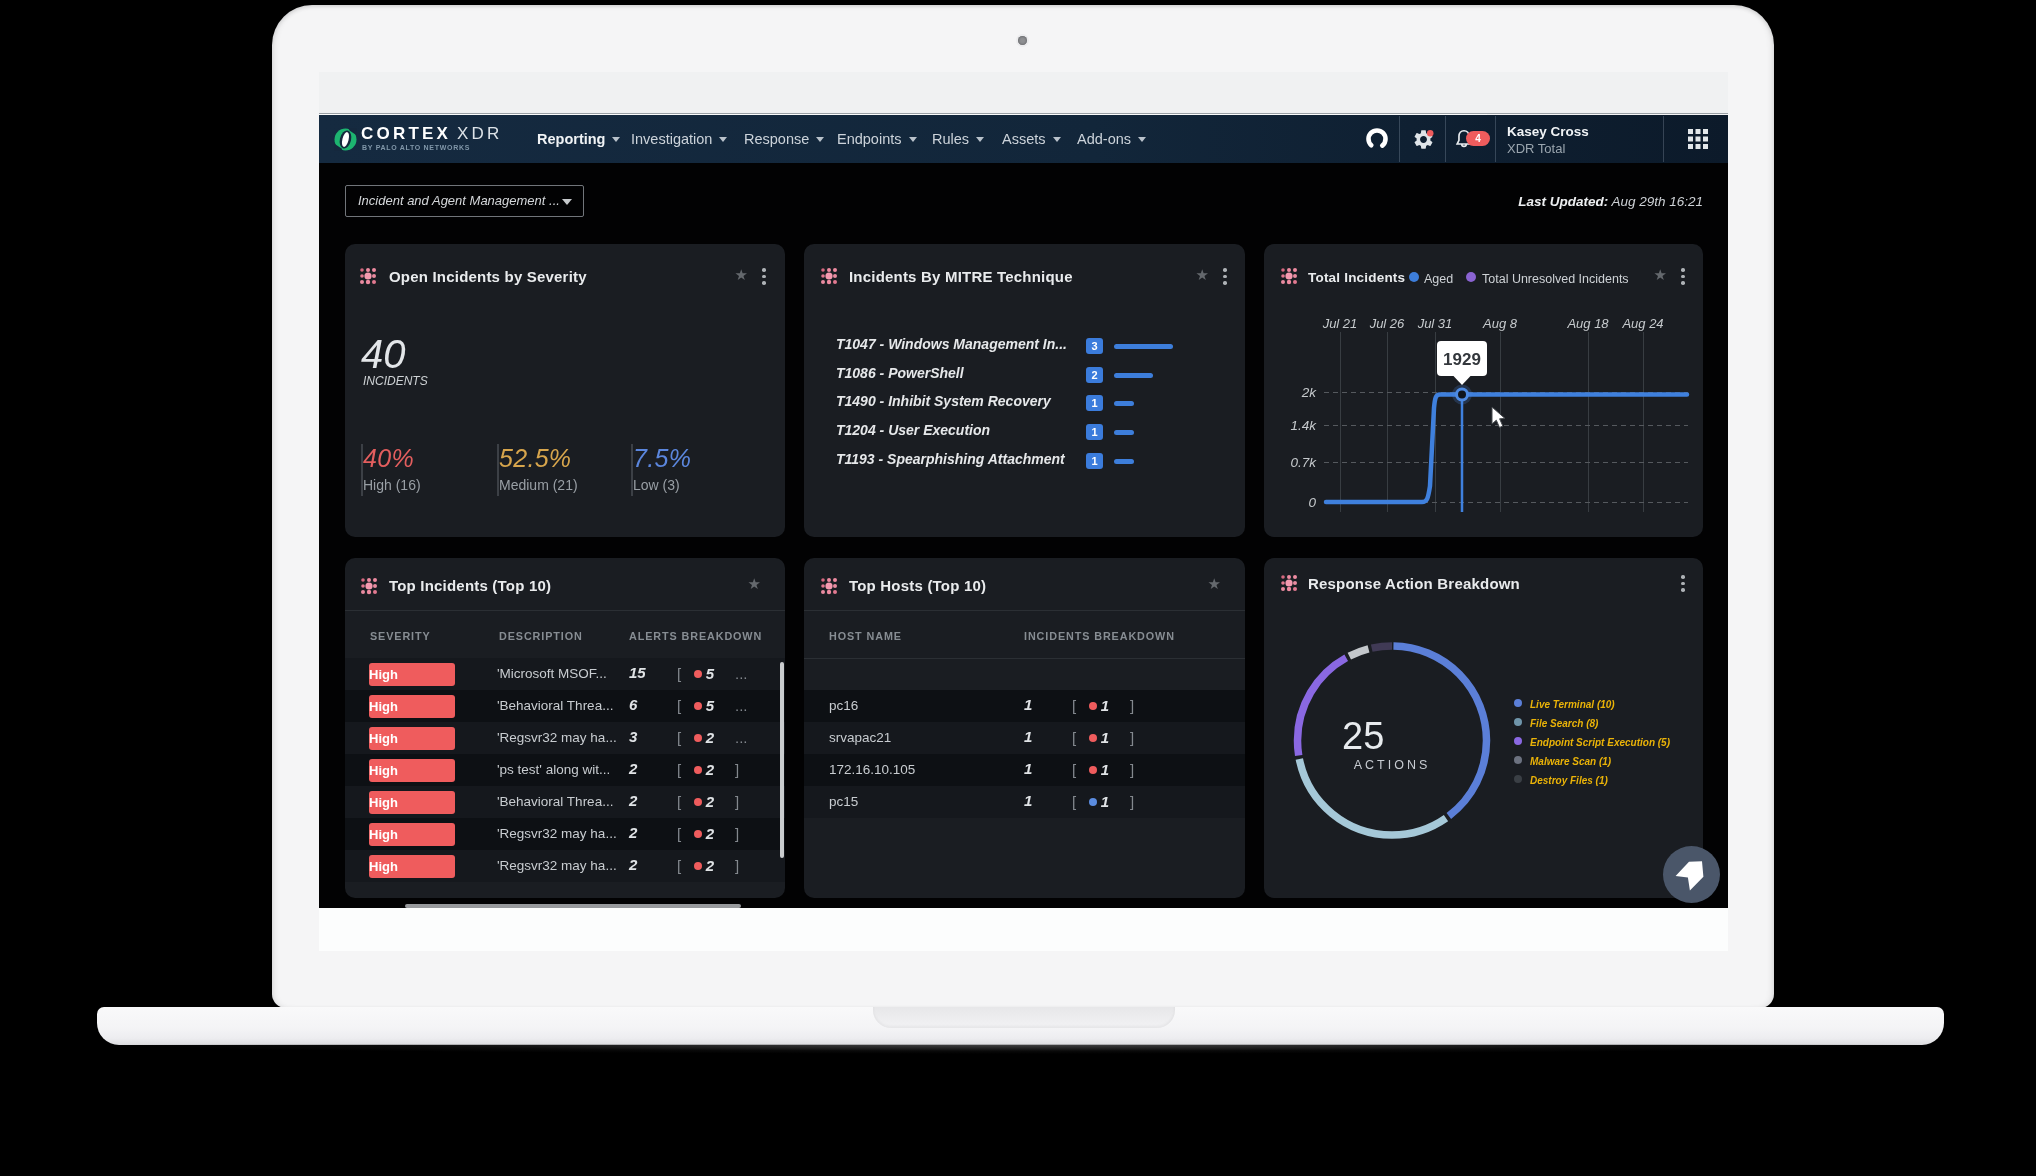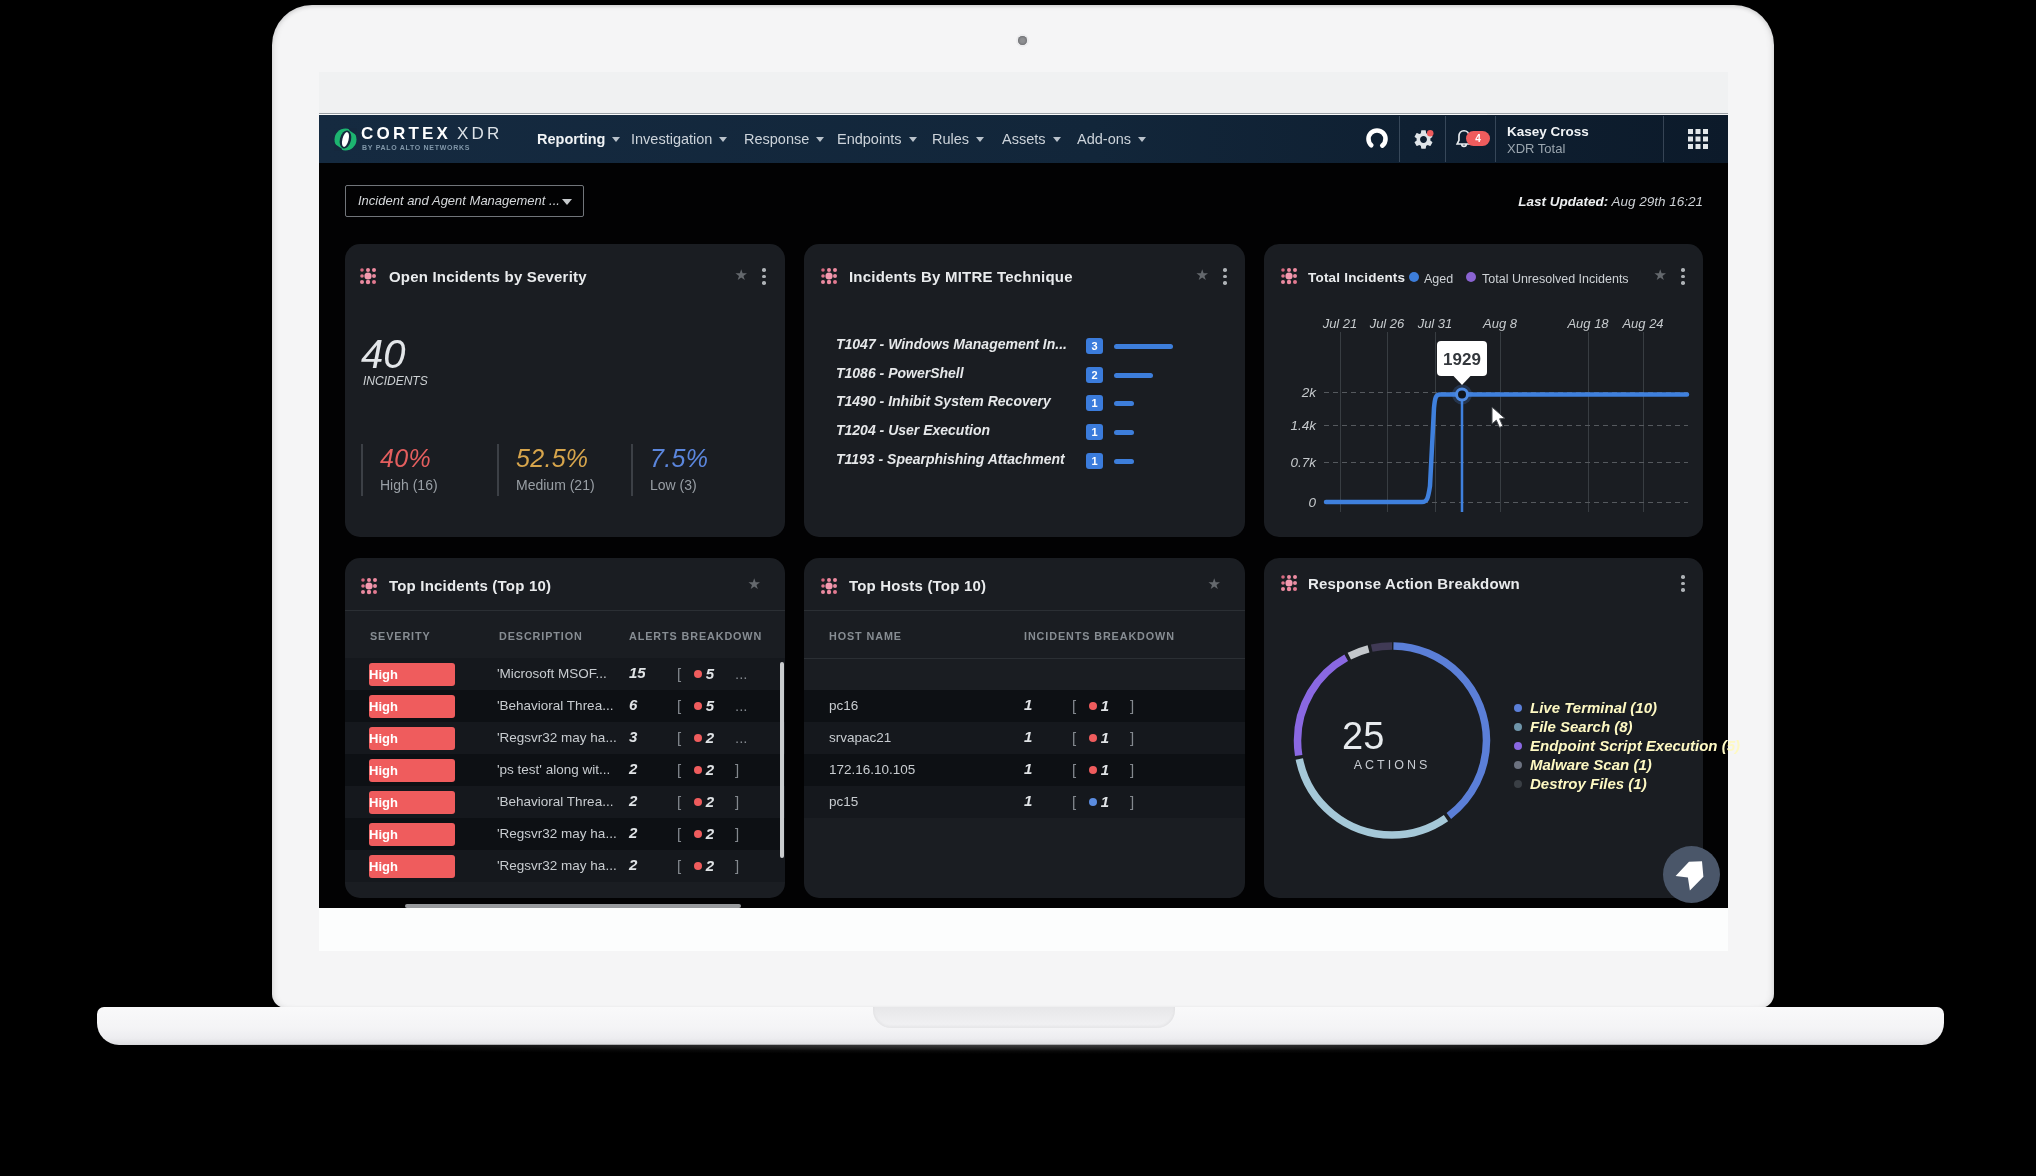--- a/index.html
+++ b/index.html
@@ -26,35 +26,35 @@
 .mi b{color:#f0f3f5}
 .car{display:inline-block;width:0;height:0;border-left:4.5px solid transparent;border-right:4.5px solid transparent;border-top:5px solid #b9c2cb;margin-left:7px;vertical-align:2px}
 .nt{position:absolute;color:#eef1f4}
 
 .page{position:absolute;left:0;top:48px;width:1409px;height:745px;background:#020203}
 .dd{position:absolute;left:26px;top:22px;width:239px;height:32px;border:1px solid #71757a;border-radius:2px;font-style:italic;font-size:13px;color:#d4d7da;line-height:30px;padding-left:12px;white-space:nowrap;overflow:hidden}
 .dd .car2{position:absolute;right:11px;top:13px;width:0;height:0;border-left:5px solid transparent;border-right:5px solid transparent;border-top:6px solid #c6c9cc}
 .lastu{position:absolute;right:25px;top:31px;font-size:13.5px;font-style:italic;color:#cdd1d5}
 .lastu b{color:#eceef0}
 
-.card{position:absolute;background:#1a1d22;border-radius:15px}
+.card{position:absolute;background:#1a1d22;border-radius:10px}
 .c1{left:26px;top:81px;width:440px;height:293px}
 .c2{left:485px;top:81px;width:441px;height:293px}
 .c3{left:945px;top:81px;width:439px;height:293px}
 .c4{left:26px;top:395px;width:440px;height:340px}
 .c5{left:485px;top:395px;width:441px;height:340px}
 .c6{left:945px;top:395px;width:439px;height:340px}
 .ttl{position:absolute;font-size:15px;font-weight:bold;color:#e9ebed;letter-spacing:.2px;white-space:nowrap}
 .star{position:absolute;color:#64686d;font-size:15px;line-height:15px}
 .dots3{position:absolute;width:4px}
 .dots3 i{display:block;width:3.5px;height:3.5px;border-radius:50%;background:#aeb2b6;margin-bottom:3px}
 
 .big40{position:absolute;left:16px;top:88px;font-size:40px;font-style:italic;color:#e3e6e9}
 .incid{position:absolute;left:18px;top:130px;font-size:12px;font-style:italic;letter-spacing:0px;color:#ced2d5}
-.stat{position:absolute;top:200px;height:52px;border-left:2px solid #3c4046;padding-left:17px}
+.stat{position:absolute;top:200px;height:52px;border-left:2px solid #3c4046;}
 .stat .pct{font-size:25px;font-style:italic;letter-spacing:.3px}
 .stat .lbl{font-size:14px;color:#999fa5;margin-top:4px}
 
 .mrow{position:absolute;left:0;width:441px;height:29px}
 .mrow .t{position:absolute;left:32px;top:3px;width:230px;font-size:14px;font-style:italic;font-weight:bold;color:#e6e8ea;white-space:nowrap;overflow:hidden}
 .mrow .bdg{position:absolute;left:282px;top:5px;width:17px;height:16px;background:#3b7cdc;border-radius:3px;color:#fff;font-size:11px;font-weight:bold;text-align:center;line-height:16px}
 .mrow .bar{position:absolute;left:310px;top:11px;height:5px;border-radius:2.5px;background:#3d7edb}
 
 .thead{position:absolute;font-size:10.8px;font-weight:bold;letter-spacing:.9px;color:#878d93}
 .hline{position:absolute;left:0;width:100%;height:1px;background:#2b2f34}
@@ -62,21 +62,21 @@
 .trow.odd{background:#15181d}
 .trow.even{background:#0d1014}
 .pill{position:absolute;left:24px;top:5px;width:86px;height:23px;background:#ef5c5d;border-radius:3px;color:#fff;font-size:13px;font-weight:bold;text-align:left;line-height:23px}
 .desc{position:absolute;left:152px;top:8px;font-size:13.5px;color:#c8ccd0;white-space:nowrap}
 .cnt{position:absolute;top:6px;font-size:15px;font-weight:bold;font-style:italic;color:#e0e3e6}
 .bd{position:absolute;top:7px;font-size:15px;color:#83888e;white-space:nowrap}
 .bd .dot{display:inline-block;width:8px;height:8px;border-radius:50%;vertical-align:1px}
 .bd .n{font-weight:bold;font-style:italic;color:#e0e3e6}
 .scroll4{position:absolute;right:1px;top:104px;width:4px;height:196px;border-radius:2px;background:#c9ccce}
 
-.leg{position:absolute;left:250px;font-size:15px;font-style:italic;font-weight:bold;color:#fef9c3;white-space:nowrap}
+.leg{position:absolute;left:250px;font-size:10px;font-style:italic;font-weight:bold;color:#eab308;white-space:nowrap}
 .leg i{display:inline-block;width:8px;height:8px;border-radius:50%;margin-right:8px;vertical-align:1px}
 .fbtn{position:absolute;left:1344px;top:683px;width:57px;height:57px;border-radius:50%;background:#4a5669}
 .pgscroll{position:absolute;left:86px;top:741px;width:336px;height:4px;border-radius:2px;background:#97999c}
 </style></head>
 <body>
 <svg width="0" height="0" style="position:absolute">
   <defs>
     <g id="dg">
       <circle cx="3" cy="3" r="1.8" fill="#d4687f"></circle>
         <circle cx="9" cy="3" r="2" fill="#ee8ba1"></circle>

